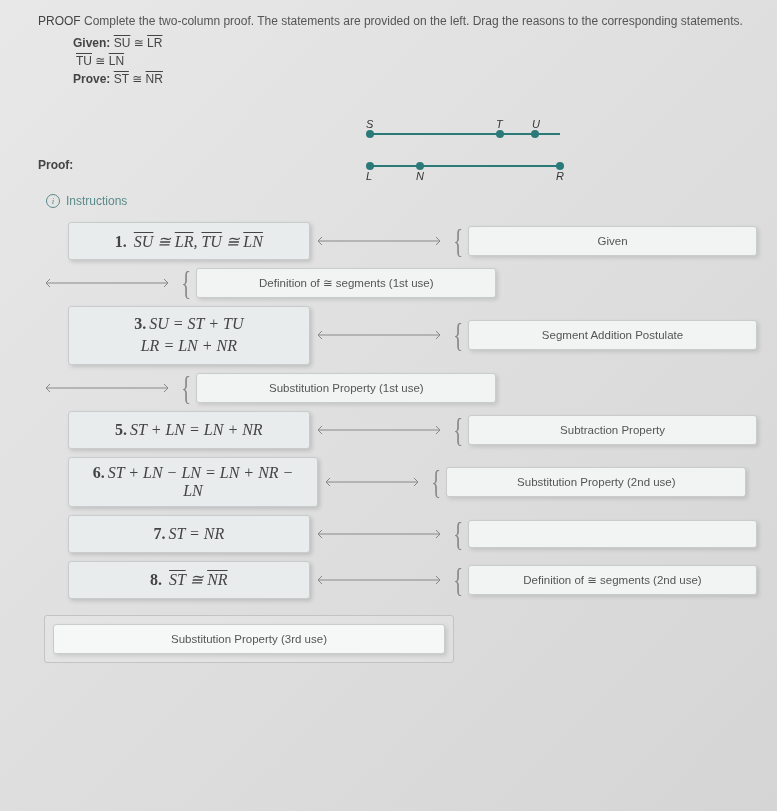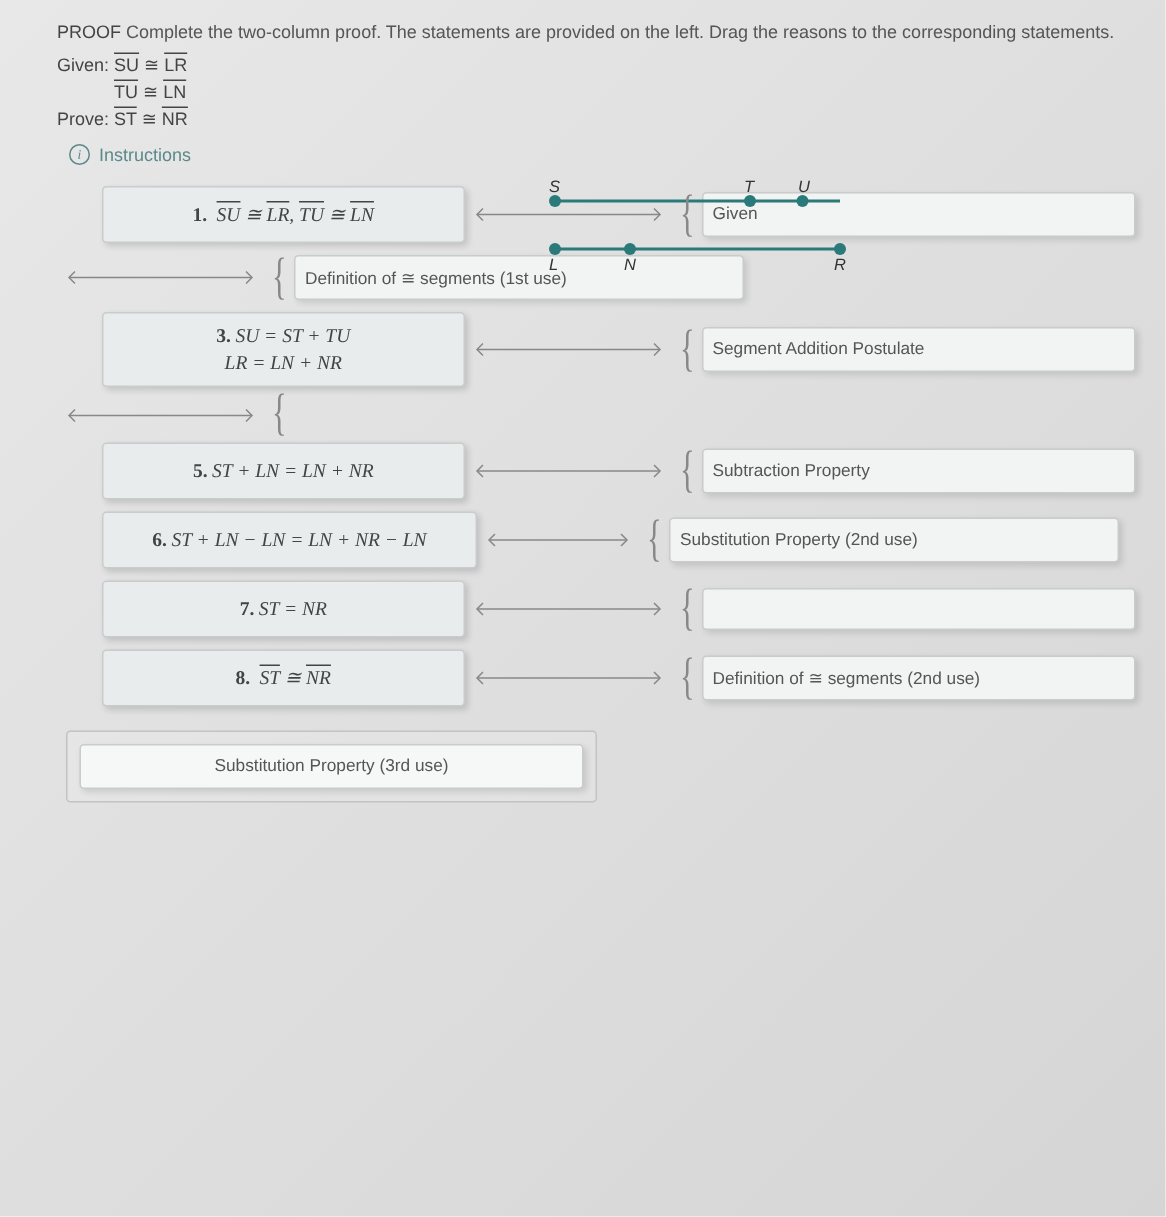--- a/index.html
+++ b/index.html
@@ -13,21 +13,21 @@
     font-size: 12px;
     position: relative;
   }
   .page {
     padding: 14px 20px 10px 38px;
   }
   .header-block { margin-bottom: 6px; }
   .proof-title { font-weight: normal; font-size: 12px; display:inline; color:#444;}
   .proof-desc { font-size: 12px; color:#555; }
   .given-prove { margin: 6px 0 4px 0; font-size: 12px; line-height: 1.5; color:#444;}
-  .gp-label { font-weight: normal; display:inline-block;}
+  .gp-label { font-weight: bold; display:inline-block;margin-left:35px;}
   .seg { text-decoration: overline; }
   .cong { font-family: 'Segoe UI Symbol', Arial; }
   .figure {
     position: absolute;
     left: 360px; top: 120px;
     width: 220px; height: 60px;
   }
   .proof-label { font-weight: bold; font-size: 12px; margin-top: 70px; margin-bottom: 18px; color:#444;}
   .instructions {
     display: inline-flex; align-items: center; gap:6px;
@@ -43,21 +43,21 @@
   .row { display:flex; align-items:center; gap:0; }
   .stmt {
     width: 250px;
     min-height: 38px;
     background: #e8ecec;
     border: 1px solid #c8cccc;
     border-radius: 3px;
     box-shadow: 2px 2px 4px rgba(0,0,0,0.15);
     display:flex; align-items:center; justify-content:center;
     text-align:center;
-    font-size: 13px;
+    font-size: 16px;
     color:#444;
     padding: 6px 16px;
     font-style: italic;
     font-family: Georgia, 'Times New Roman', serif;
     margin-left: 30px;
   }
   .stmt .num { font-style: normal; font-weight: bold; margin-right:3px;}
   .arrow-wrap { flex:0 0 auto; display:flex; align-items:center; margin: 0 4px;}
   .bracket {
     font-size: 34px; color:#888; line-height: 0.6;
@@ -65,40 +65,40 @@
     margin-right: 2px; margin-left: 2px;
     transform: scaleX(0.6);
   }
   .reason {
     width: 300px;
     min-height: 30px;
     background: #f6f7f7;
     border: 1px solid #c8cccc;
     border-radius: 3px;
     box-shadow: 2px 2px 4px rgba(0,0,0,0.12);
-    display:flex; align-items:center; 
+    display:flex; align-items:center; justify-content:center;
     font-size: 11.5px; color:#555;
     padding: 6px;
   }
   .reason.drop-target {
     background: #f2f3f3;
     border: 1px solid #c8cccc;
   }
   .reason.empty { min-height: 28px; }
   .bank {
     margin-top: 16px;
     margin-left: 6px;
     display:flex; gap:14px;
   }
   .bank-outer {
     border: 1px solid #c0c4c4;
     border-radius: 3px;
     padding: 8px;
     background: rgba(255,255,255,0.15);
-    width: 354px;
+    width: 410px;
   }
   .bank-item {
     background: #f6f7f7;
     border: 1px solid #c8cccc;
     border-radius: 3px;
     box-shadow: 2px 2px 4px rgba(0,0,0,0.12);
     display:flex; align-items:center; justify-content:center;
     font-size: 11.5px; color:#555;
     padding: 8px;
     cursor: grab;
@@ -147,20 +147,21 @@
       <line x1="10" y1="46" x2="200" y2="46" stroke="#2a7a7a" stroke-width="2"></line>
       <circle cx="10" cy="46" r="4" fill="#2a7a7a"></circle>
       <circle cx="60" cy="46" r="4" fill="#2a7a7a"></circle>
       <circle cx="200" cy="46" r="4" fill="#2a7a7a"></circle>
       <text x="6" y="60" font-size="11" font-style="italic" fill="#333">L</text>
       <text x="56" y="60" font-size="11" font-style="italic" fill="#333">N</text>
       <text x="196" y="60" font-size="11" font-style="italic" fill="#333">R</text>
     </svg>
   </div>
 
+  <div class="proof-label">Proof:</div>
 
   <div class="instructions">
     <span class="instr-icon">i</span>
     <span>Instructions</span>
   </div>
 
   <div class="rows">
 
     <div class="row">
       <div class="stmt">
@@ -219,20 +220,23 @@
 
     <div class="row">
       <div class="arrow-wrap">
         <svg width="130" height="14">
             <line x1="4" y1="7" x2="126" y2="7" stroke="#888" stroke-width="1"></line>
             <polyline points="8,3 4,7 8,11" fill="none" stroke="#888"></polyline>
             <polyline points="122,3 126,7 122,11" fill="none" stroke="#888"></polyline>
           </svg>
       </div>
       <span class="bracket">{</span>
+      <div class="reason drop-target">
+          <span>Substitution Property (1st use)</span>
+        </div>
     </div>
 
     <div class="row">
       <div class="stmt">
         <span><span class="num">5.</span><span>ST + LN = LN + NR</span></span>
       </div>
       <div class="arrow-wrap">
         <svg width="130" height="14">
             <line x1="4" y1="7" x2="126" y2="7" stroke="#888" stroke-width="1"></line>
             <polyline points="8,3 4,7 8,11" fill="none" stroke="#888"></polyline>

